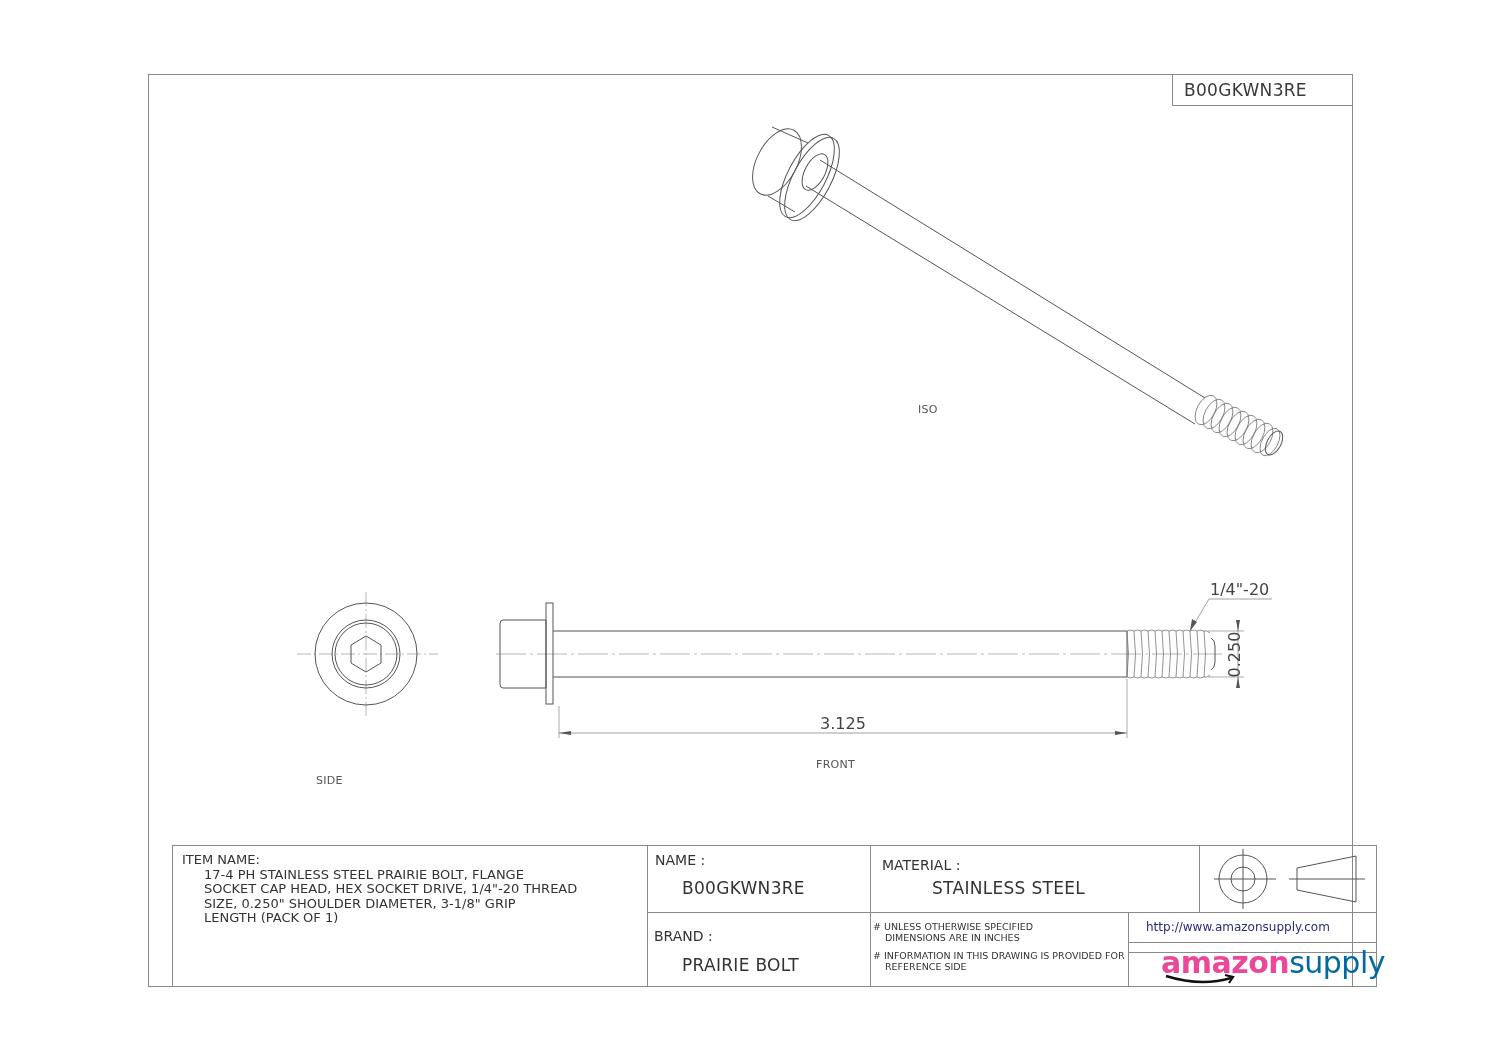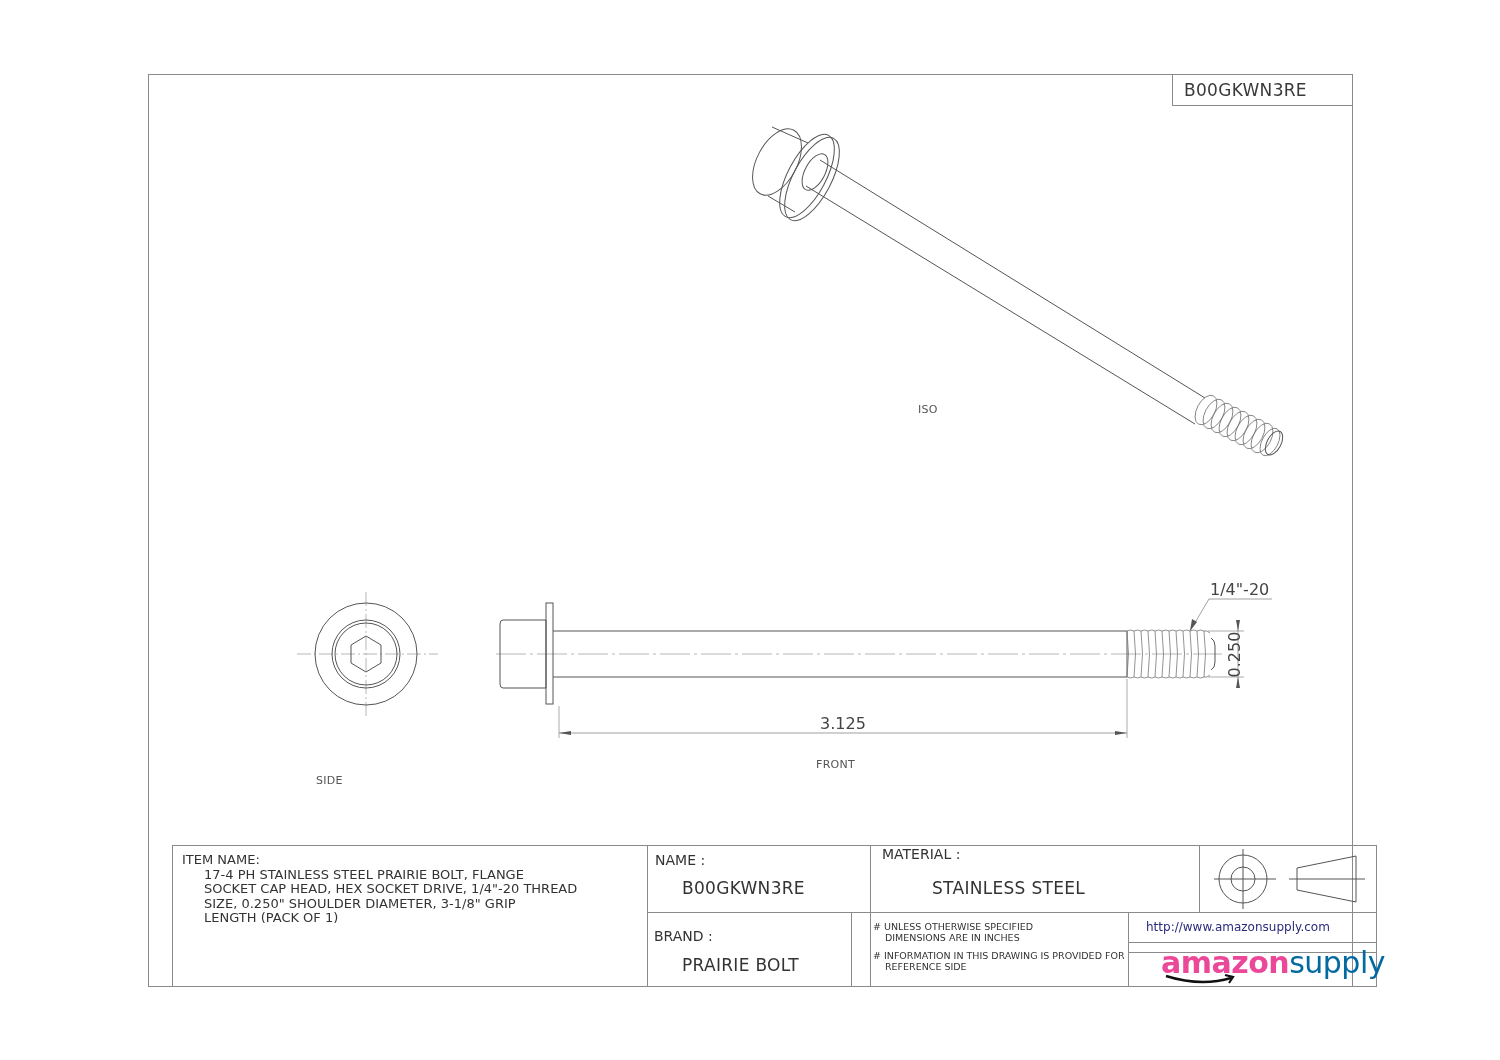--- a/index.html
+++ b/index.html
@@ -128,36 +128,36 @@
       <div class="desc">LENGTH (PACK OF 1)</div>
     </div>
   </div>
 
   <div class="cell" style="left:475px; top:0; width:224px; height:68px;">
     <div class="lbl" style="left:7px; top:6px;">NAME :</div>
     <div class="val" style="left:34px; top:32px;">B00GKWN3RE</div>
   </div>
 
   <div class="cell" style="left:698px; top:0; width:330px; height:68px;">
-    <div class="lbl" style="left:11px; top:0;text-align:center;">MATERIAL :</div>
+    <div class="lbl" style="left:11px; top:11px;text-align:center;">MATERIAL :</div>
     <div class="val" style="left:61px; top:32px;">STAINLESS STEEL</div>
   </div>
 
   <div class="cell" style="left:1027px; top:0; width:178px; height:68px;">
     <svg width="176" height="66" viewBox="0 0 176 66" fill="none" stroke="#555" stroke-width="1">
       <line x1="14" y1="33" x2="76" y2="33"></line>
       <line x1="43" y1="3" x2="43" y2="63"></line>
       <circle cx="43" cy="33" r="24"></circle>
       <circle cx="43" cy="33" r="12"></circle>
       <line x1="89" y1="33" x2="165" y2="33"></line>
       <polygon points="97,22 156,10 156,56 97,44"></polygon>
     </svg>
   </div>
 
-  <div class="cell" style="left:475px; top:67px; width:205px; height:75px;">
+  <div class="cell" style="left:475px; top:67px; width:224px; height:75px;">
     <div class="lbl" style="left:6px; top:15px;">BRAND :</div>
     <div class="val" style="left:34px; top:42px;">PRAIRIE BOLT</div>
   </div>
 
   <div class="cell" style="left:698px; top:67px; width:259px; height:75px;">
     <div class="note" style="left:2px; top:9px;">
       <div># UNLESS OTHERWISE SPECIFIED</div>
       <div class="ind">DIMENSIONS ARE IN INCHES</div>
     </div>
     <div class="note" style="left:2px; top:38px;">

